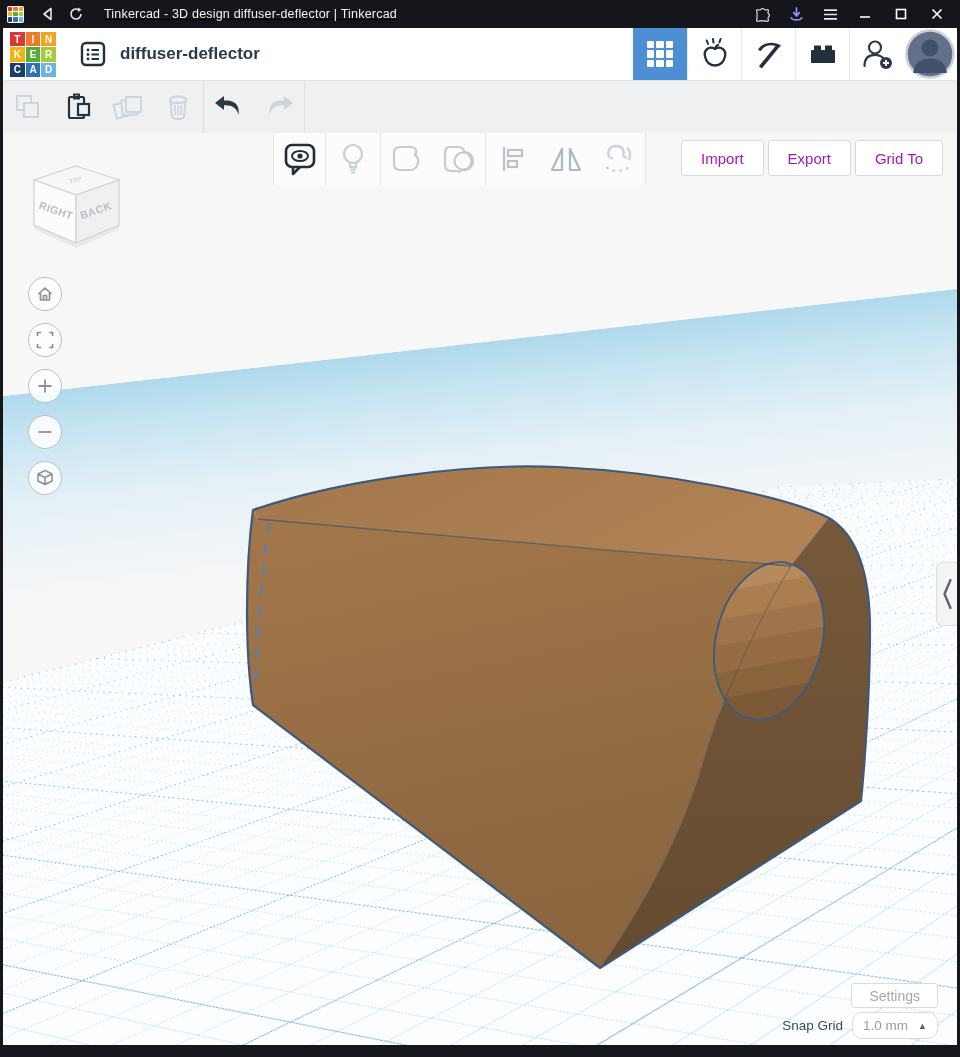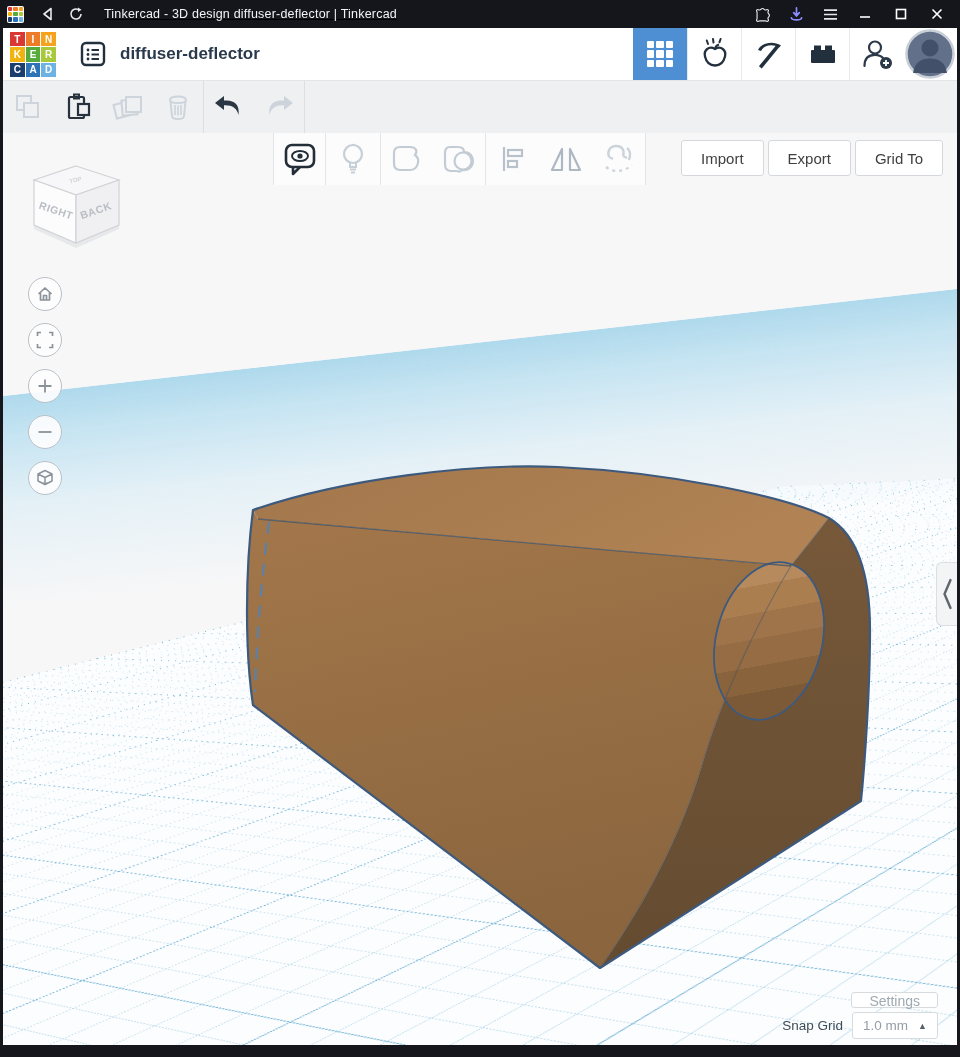--- a/index.html
+++ b/index.html
@@ -59,35 +59,35 @@
   .model { position:absolute; inset:0; z-index:1; pointer-events:none; }
 
   
   .toolbar2 { position:absolute; left:270px; top:0; height:52px; display:flex; z-index:3; background:rgba(252,252,253,.92); }
   .t2-cell { display:flex; align-items:center; justify-content:space-around; border-left:1px solid #e3e6e9; }
   .t2-cell:last-child { border-right:1px solid #e3e6e9; }
   .t2-btn { width:50px; height:52px; display:flex; align-items:center; justify-content:center; }
 
   .actions { position:absolute; right:14px; top:7px; display:flex; gap:4px; z-index:3; }
   .actions button { height:36px; padding:0 19px; background:#fff; border:1px solid #d4d8dc; border-radius:3px;
-    font-family:"Liberation Sans",sans-serif; font-size:15px; color:#404040; }
+    font-family:"Liberation Sans",sans-serif; font-size:15px; color:#a21caf; }
 
   .viewcube { position:absolute; left:27px; top:30px; z-index:3; }
   .navcol { position:absolute; left:25px; top:144px; display:flex; flex-direction:column; gap:12px; z-index:3; }
   .navbtn { width:34px; height:34px; border-radius:50%; background:rgba(253,253,254,.92); border:1px solid #b9bfc6;
     display:flex; align-items:center; justify-content:center; }
 
   .panel-tab { position:absolute; right:0; top:429px; width:21px; height:64px; background:#f3f4f5; border:1px solid #dcdfe2;
     border-right:none; border-radius:6px 0 0 6px; display:flex; align-items:center; justify-content:center; z-index:3; }
 
-  .settings-btn { position:absolute; right:19px; bottom:37px; height:16px; padding:0 17px; background:#fff;
+  .settings-btn { position:absolute; right:19px; bottom:37px; height:25px; padding:0 17px; background:#fff;
     border:1px solid #d7dbde; border-radius:3px; font-family:"Liberation Sans",sans-serif; font-size:14px; color:#9fa9b1; z-index:3; }
   .snapgrid { position:absolute; right:19px; bottom:6px; display:flex; align-items:center; gap:9px; z-index:3;margin-left:24px; }
   .snap-label { font-size:13.5px; color:#3e4c58; }
-  .snap-select { display:flex; align-items:center; gap:10px; background:#fff; border:1px solid #d7dbde; border-radius:3px;
+  .snap-select { display:flex; align-items:center; gap:10px; background:#fff; border:1px solid #d7dbde; border-radius:10px;
     padding:5px 10px; font-size:13.5px; color:#949ea7; }
   .snap-caret { font-size:9px; color:#57616b; }
 
   .bottombar { height:12px; background:#16161d; }
   svg { display:block; }
 </style>
 </head>
 <body>
 
 <div class="window">

